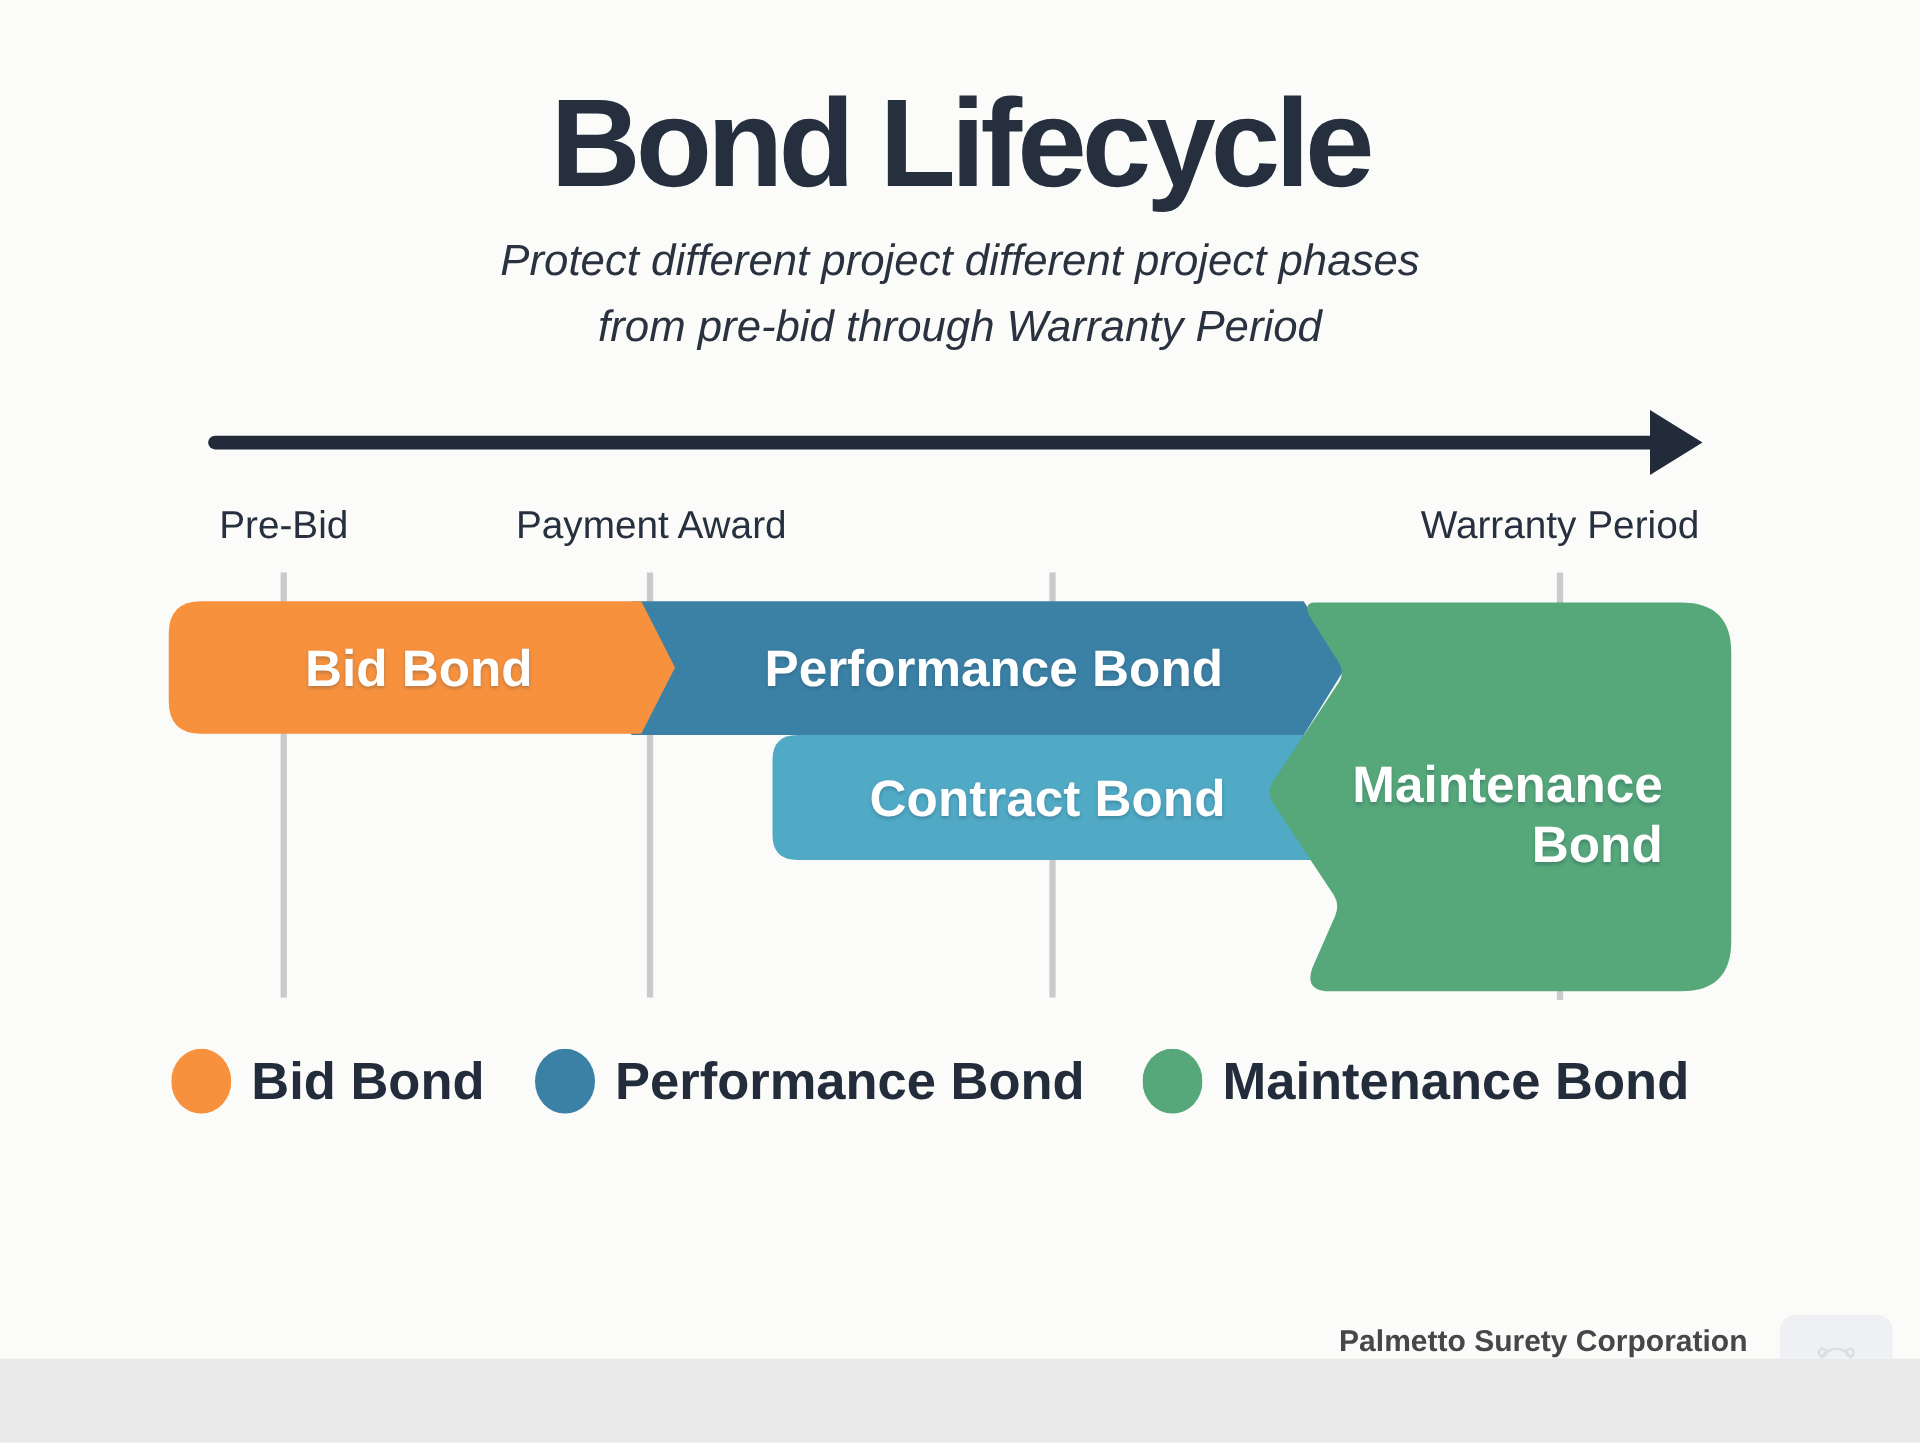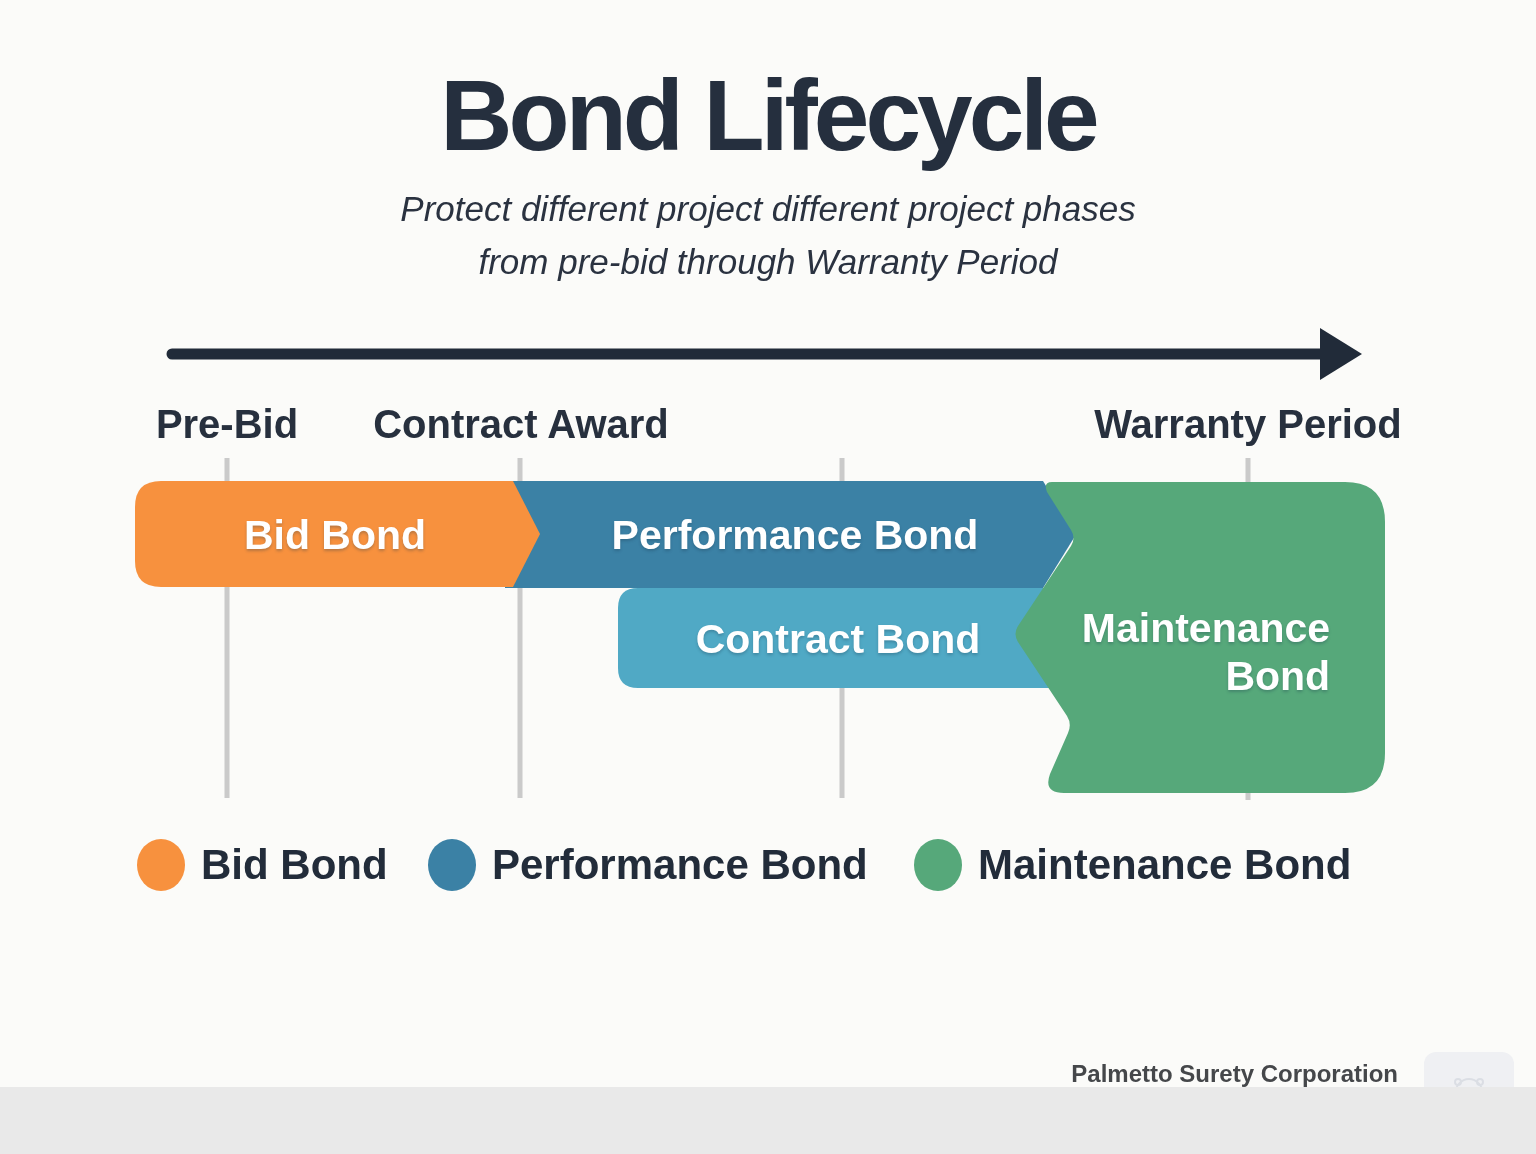--- a/index.html
+++ b/index.html
@@ -15,21 +15,21 @@
     font-size:100px;font-weight:700;letter-spacing:-4px;color:#252f3e;
   }
   .page-subtitle{
     position:absolute;top:182px;left:0;width:100%;text-align:center;
     font-size:35px;font-weight:500;line-height:1.52;color:#2a3240;
     white-space:pre-line;
     font-style:italic;
   }
   .phase-label{
     position:absolute;top:402px;transform:translateX(-50%);
-    font-size:40px;font-weight:700;color:#27303e;white-space:nowrap;
+    font-size:31px;font-weight:400;color:#27303e;white-space:nowrap;
   }
   .phase-prebid{left:227px;}
   .phase-contract{left:521px;}
   .phase-construction{left:842px;}
   .phase-warranty{left:1248px;}
 
   .bar-label{
     position:absolute;transform:translate(-50%,-50%);
     color:#ffffff;font-size:41px;font-weight:700;white-space:nowrap;
     text-shadow:0 2px 3px rgba(25,55,75,0.28);
@@ -91,21 +91,21 @@
       <line x1="172" y1="354" x2="1328" y2="354" stroke-width="11" stroke-linecap="round" stroke="#212b39"></line>
       <path d="M1320 328 L1362 354 L1320 380 Z" fill="#212b39"></path>
     </g>
   </svg>
 
   <div class="page-title">Bond Lifecycle</div>
   <div class="page-subtitle">Protect different project different project phases
 from pre-bid through Warranty Period</div>
 
   <div class="phase-label phase-prebid">Pre-Bid</div>
-  <div class="phase-label phase-contract">Contract Award</div>
+  <div class="phase-label phase-contract">Payment Award</div>
   <div class="phase-label phase-warranty">Warranty Period</div>
 
   <div class="bar-label label-bid">Bid Bond</div>
   <div class="bar-label label-performance">Performance Bond</div>
   <div class="bar-label label-payment">Contract Bond</div>
   <div class="bar-label label-maintenance">Maintenance
 Bond</div>
 
   <div class="legend-item legend-bid">
     <svg class="legend-swatch" viewBox="0 0 48 52">

